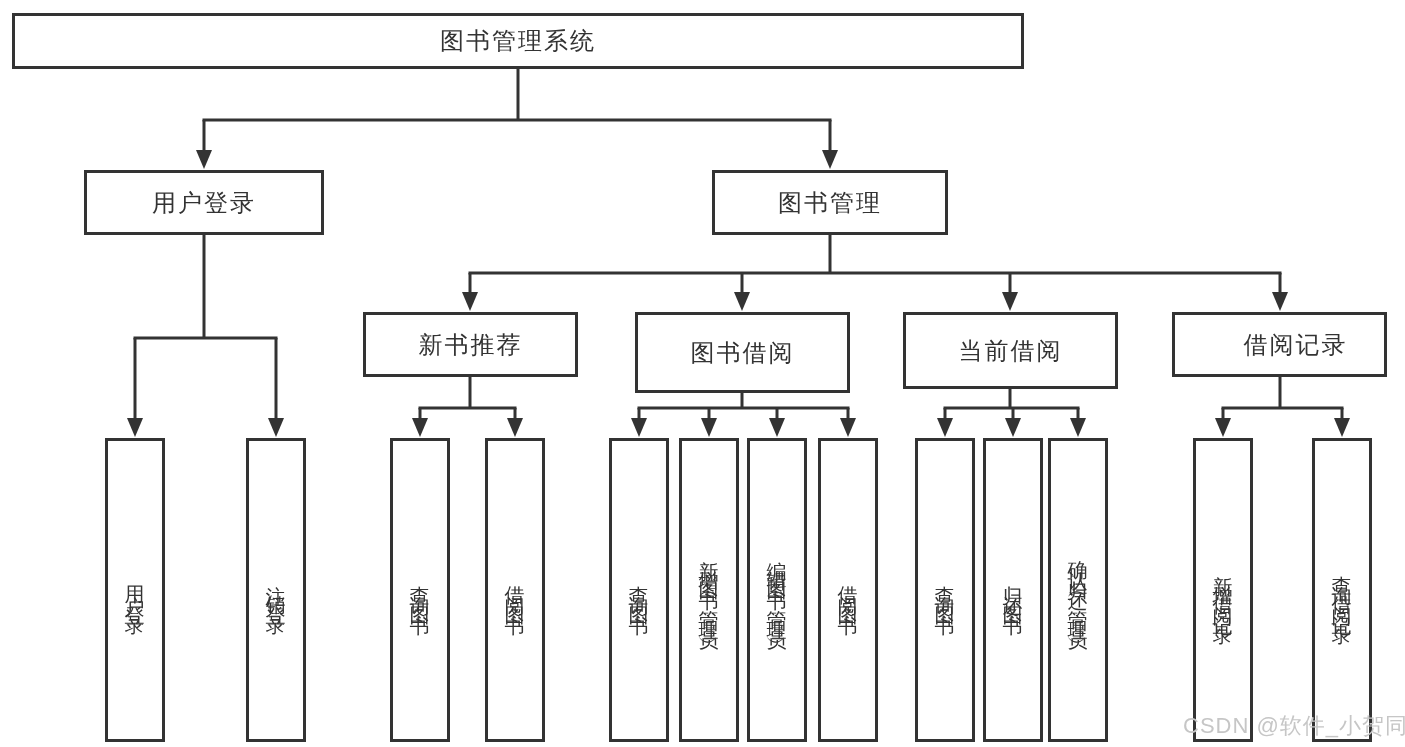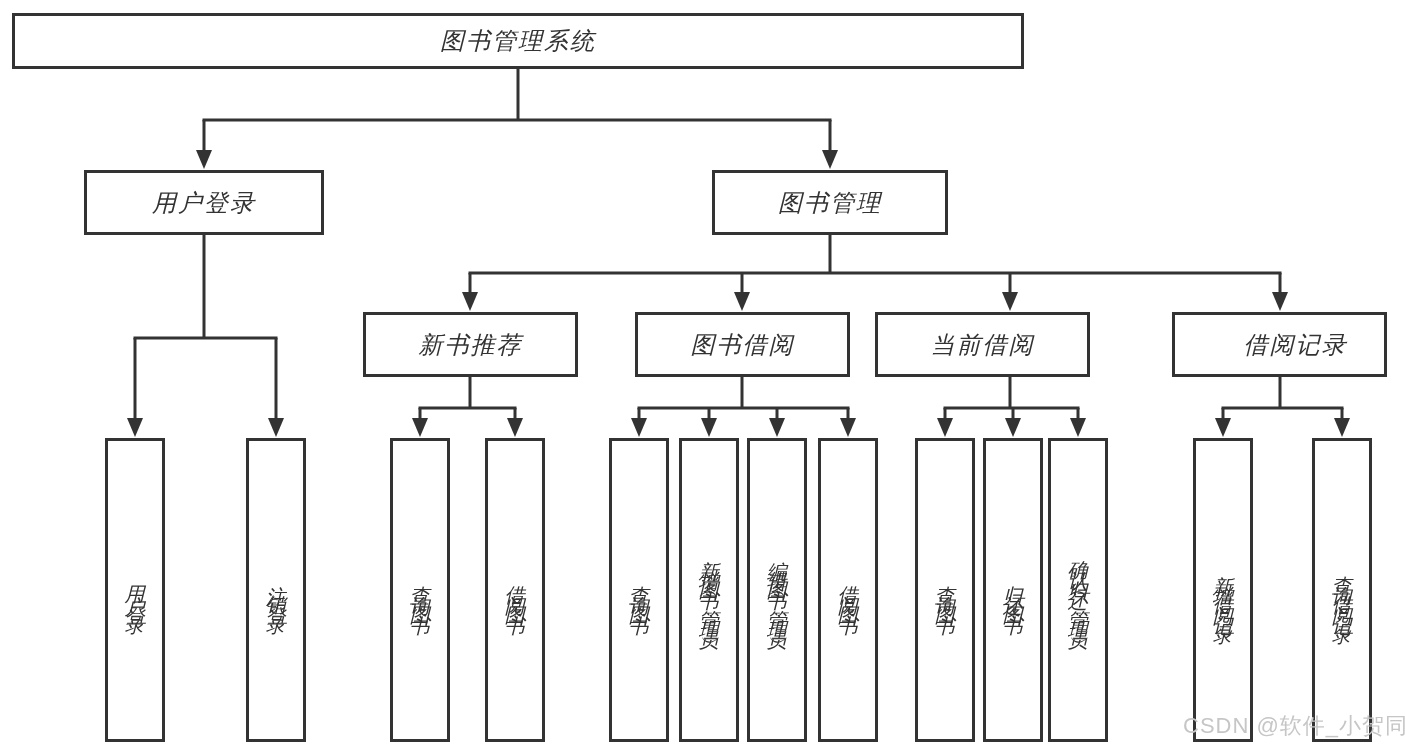--- a/index.html
+++ b/index.html
@@ -14,21 +14,20 @@
   .svg-layer { position: absolute; left: 0; top: 0; }
   .box {
     position: absolute;
     box-sizing: border-box;
     border: 3px solid #333333;
     background: #ffffff;
     color: #333333;
     display: flex;
     align-items: center;
     justify-content: center;
-    font-style: italic;
   }
   .box-h {
     font-size: 24px;
     letter-spacing: 2px;
     white-space: nowrap;
   }
   .box-v {
     writing-mode: vertical-rl;
     text-orientation: mixed;
     font-size: 20px;
@@ -113,22 +112,22 @@
       <polygon points="1334,418 1350,418 1342,437" stroke="none"></polygon>
     </g>
   </svg>
 
   <div class="box box-h" style="left:12px; top:13px; width:1012px; height:56px;">图书管理系统</div>
 
   <div class="box box-h" style="left:84px; top:170px; width:240px; height:65px;">用户登录</div>
   <div class="box box-h" style="left:712px; top:170px; width:236px; height:65px;">图书管理</div>
 
   <div class="box box-h" style="left:363px; top:312px; width:215px; height:65px;">新书推荐</div>
-  <div class="box box-h" style="left:635px; top:312px; width:215px; height:65px;">图书借阅</div>
-  <div class="box box-h" style="left:875px; top:312px; width:215px; height:65px;">当前借阅</div>
+  <div class="box box-h" style="left:635px; top:312px; width:215px; height:81px;">图书借阅</div>
+  <div class="box box-h" style="left:903px; top:312px; width:215px; height:77px;">当前借阅</div>
   <div class="box box-h" style="left:1172px; top:312px; width:215px; height:65px;padding-left:32px;">借阅记录</div>
 
   <div class="box box-v" style="left:105px; top:438px; width:60px; height:304px;">用户登录</div>
   <div class="box box-v" style="left:246px; top:438px; width:60px; height:304px;">注销登录</div>
 
   <div class="box box-v" style="left:390px; top:438px; width:60px; height:304px;">查询图书</div>
   <div class="box box-v" style="left:485px; top:438px; width:60px; height:304px;">借阅图书</div>
 
   <div class="box box-v" style="left:609px; top:438px; width:60px; height:304px;">查询图书</div>
   <div class="box box-v" style="left:679px; top:438px; width:60px; height:304px;">新增图书（管理员）</div>

